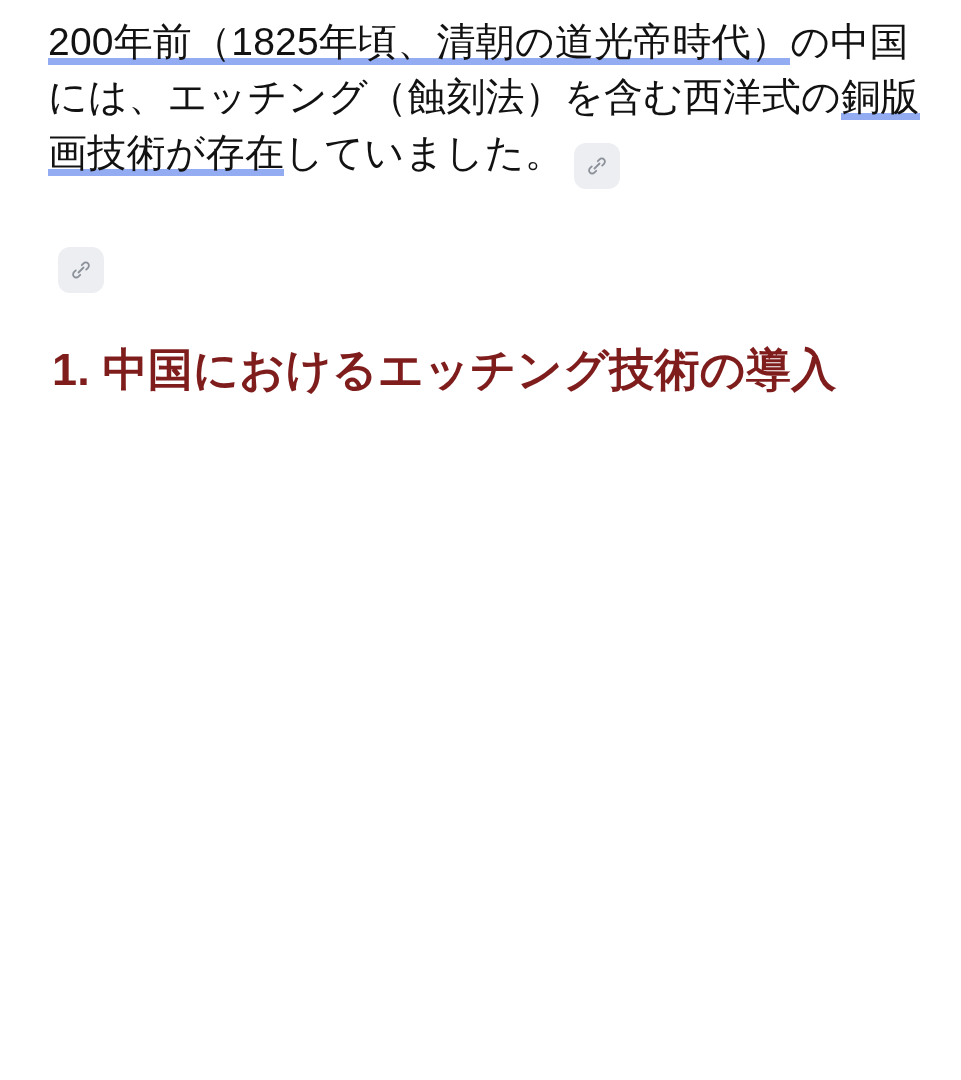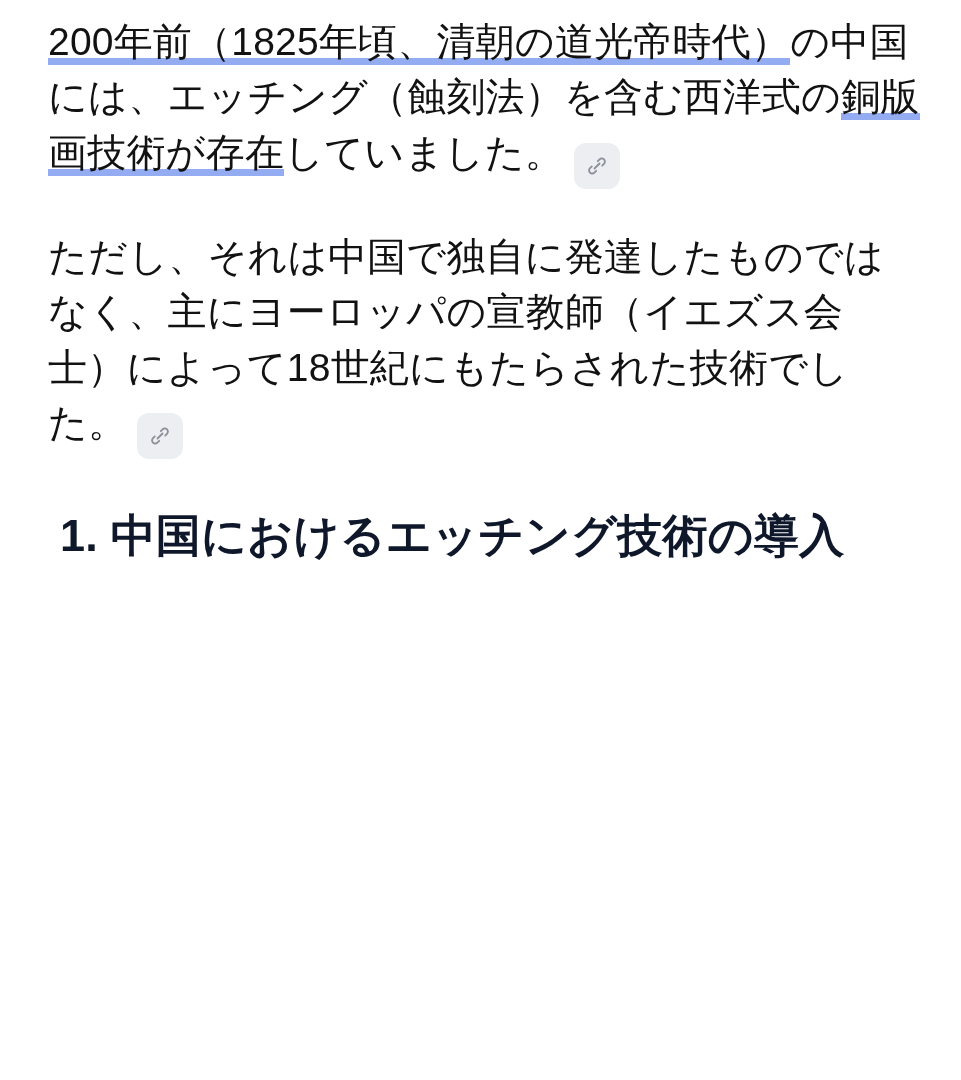--- a/index.html
+++ b/index.html
@@ -63,22 +63,22 @@
     margin-left: 10px;
   }
   .link-chip svg { display: block; }
 
   
   .heading {
     font-size: 45px;
     font-weight: 700;
     line-height: 1.38;
     letter-spacing: 0.2px;
-    margin: 0 0 48px 12px;
-    color: #0f172a;
+    margin: 0 0 48px 4px;
+    color: #7f1d1d;
     word-break: break-all;
   }
 
   
   .list {
     margin: 0;
     padding: 0;
     list-style: none;
   }
   .list-item {
@@ -121,21 +121,21 @@
       <span class="hl">200年前（1825年頃、清朝の道光帝時代）</span><span>の中国には、エッチング（蝕刻法）を含む西洋式の</span><span class="hl hl-low">銅版画技術が存在</span><span>していました。</span><span class="link-chip">
           <svg width="24" height="24" viewBox="0 0 24 24" fill="none" stroke="#8b9099" stroke-width="1.8" stroke-linecap="round">
             <path d="M9.5 14.5 L14.5 9.5"></path>
             <path d="M12.8 7.2 L14.6 5.4 a3.1 3.1 0 0 1 4.4 4.4 l-1.8 1.8"></path>
             <path d="M11.2 16.8 L9.4 18.6 a3.1 3.1 0 0 1 -4.4 -4.4 l1.8 -1.8"></path>
           </svg>
         </span>
     </p>
 
     <p class="para">
-      <span>ただし、それは中国で独自に発達したものではなく、主にヨーロッパの宣教師（イエズス会士）によって18世紀にもたらされた技術でした。</span><span class="link-chip">
+      <span class="link-chip">
           <svg width="24" height="24" viewBox="0 0 24 24" fill="none" stroke="#8b9099" stroke-width="1.8" stroke-linecap="round">
             <path d="M9.5 14.5 L14.5 9.5"></path>
             <path d="M12.8 7.2 L14.6 5.4 a3.1 3.1 0 0 1 4.4 4.4 l-1.8 1.8"></path>
             <path d="M11.2 16.8 L9.4 18.6 a3.1 3.1 0 0 1 -4.4 -4.4 l1.8 -1.8"></path>
           </svg>
         </span>
     </p>
 
     <h2 class="heading">1. 中国におけるエッチング技術の導入</h2>
 

